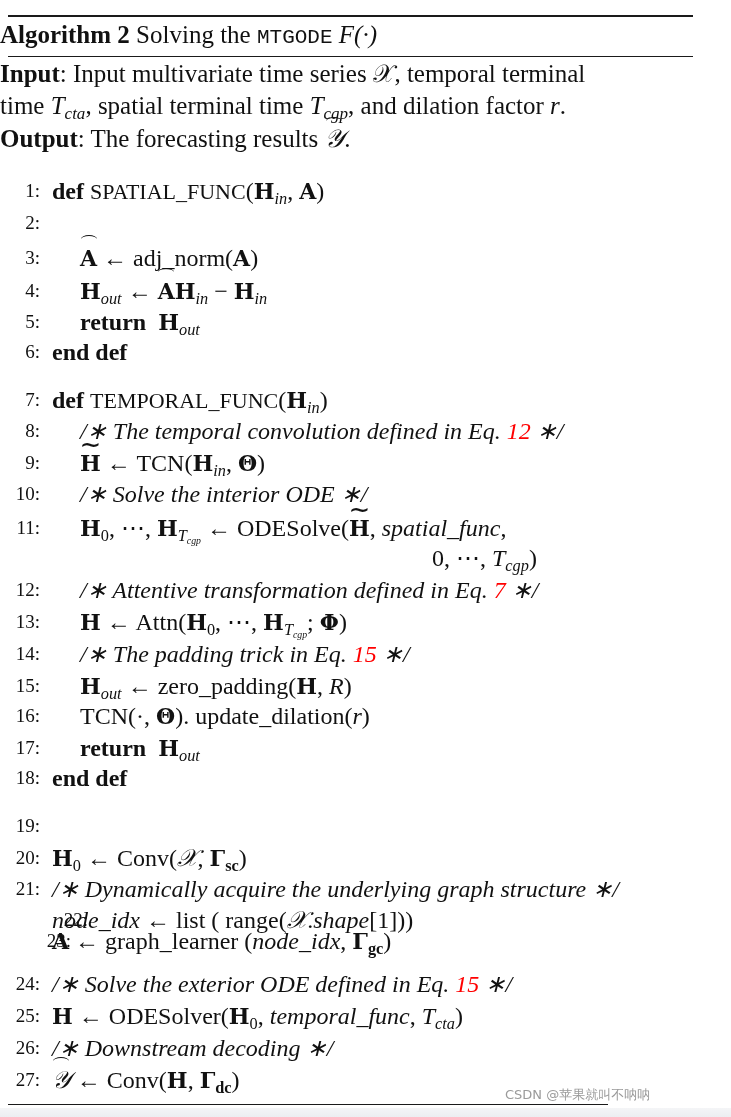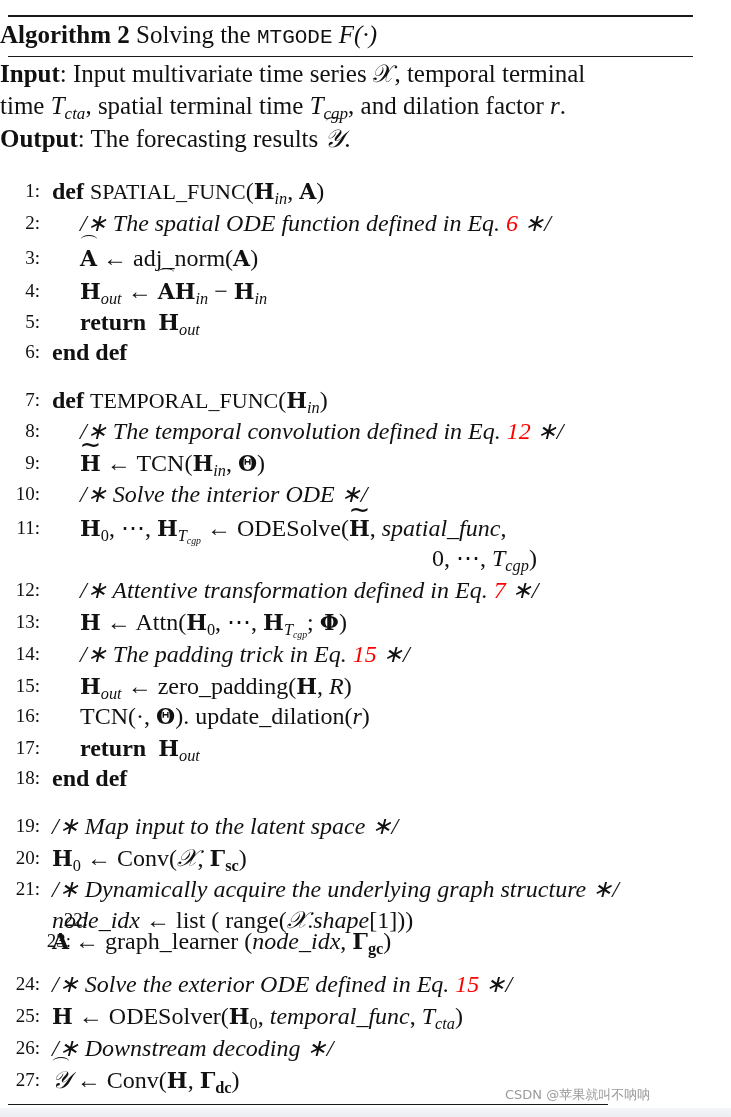--- a/index.html
+++ b/index.html
@@ -60,21 +60,20 @@
     <b>Output</b><span>: The forecasting results </span><span class="mi hat">𝒴</span><span>.</span>
   </div>
 
   <div class="ln" style="top:175px;">
     <span class="num">1:</span>
     <span class="body"><span class="kw">def</span> <span class="sc">SPATIAL_FUNC</span><span>(</span><span class="bf">H</span><span class="mi sub">in</span><span>, </span><span class="bf">A</span><span>)</span></span>
   </div>
 
   <div class="ln" style="top:207px;">
     <span class="num">2:</span>
-    <span class="body ind cmt"><span>/∗ The spatial ODE function defined in Eq. </span><span class="ref">6</span><span> ∗/</span></span>
   </div>
 
   <div class="ln" style="top:242px;">
     <span class="num">3:</span>
     <span class="body ind"><span class="bf hat">A</span><span> ← </span><span>adj_norm</span><span>(</span><span class="bf">A</span><span>)</span></span>
   </div>
 
   <div class="ln" style="top:275px;">
     <span class="num">4:</span>
     <span class="body ind"><span class="bf">H</span><span class="mi sub">out</span><span> ← </span><span class="bf hat">A</span><span class="bf">H</span><span class="mi sub">in</span><span> − </span><span class="bf">H</span><span class="mi sub">in</span></span>
@@ -148,21 +147,20 @@
     <span class="body ind"><span class="kw">return</span>&nbsp;&nbsp;<span class="bf">H</span><span class="mi sub">out</span></span>
   </div>
 
   <div class="ln" style="top:762px;">
     <span class="num">18:</span>
     <span class="body kw">end def</span>
   </div>
 
   <div class="ln" style="top:810px;">
     <span class="num">19:</span>
-    <span class="body cmt">/∗ Map input to the latent space ∗/</span>
   </div>
 
   <div class="ln" style="top:842px;">
     <span class="num">20:</span>
     <span class="body"><span class="bf">H</span><span class="sub">0</span><span> ← </span><span>Conv</span><span>(</span><span class="mi">𝒳</span><span>, </span><span class="bf">Γ</span><span class="sub kw">sc</span><span>)</span></span>
   </div>
 
   <div class="ln" style="top:873px;">
     <span class="num">21:</span>
     <span class="body cmt">/∗ Dynamically acquire the underlying graph structure ∗/</span>

